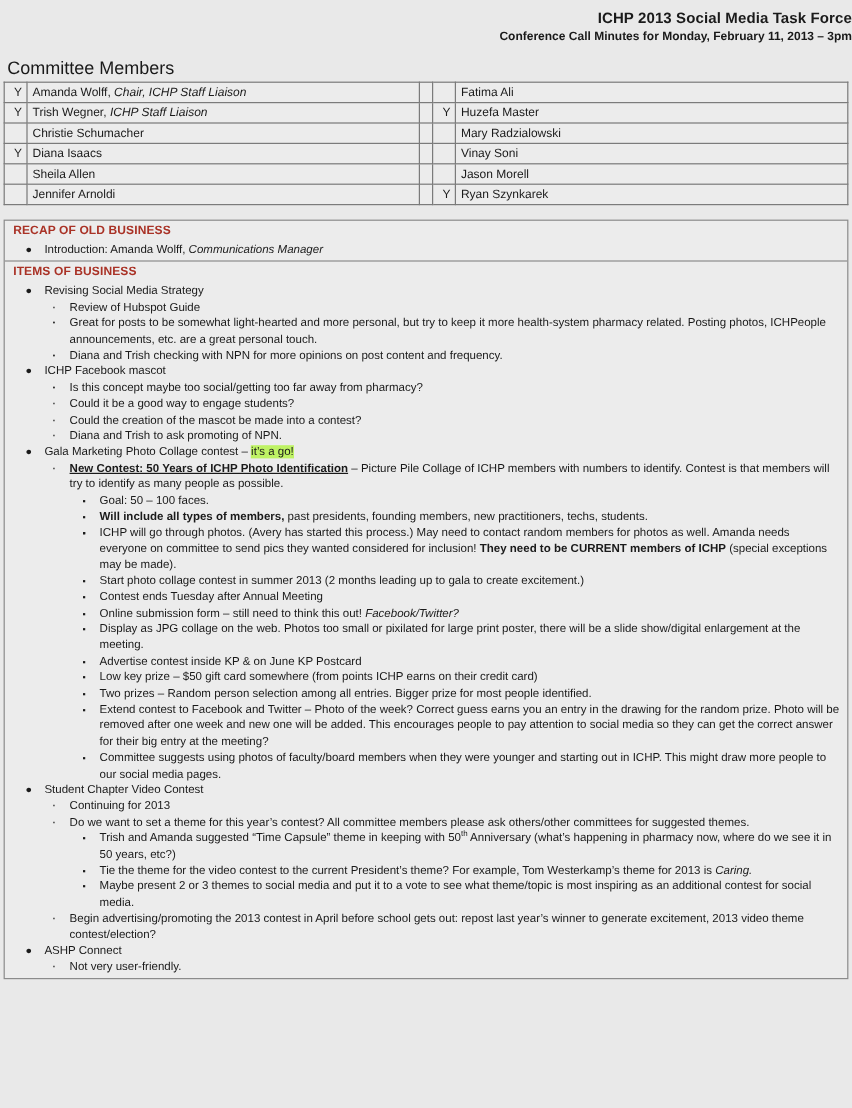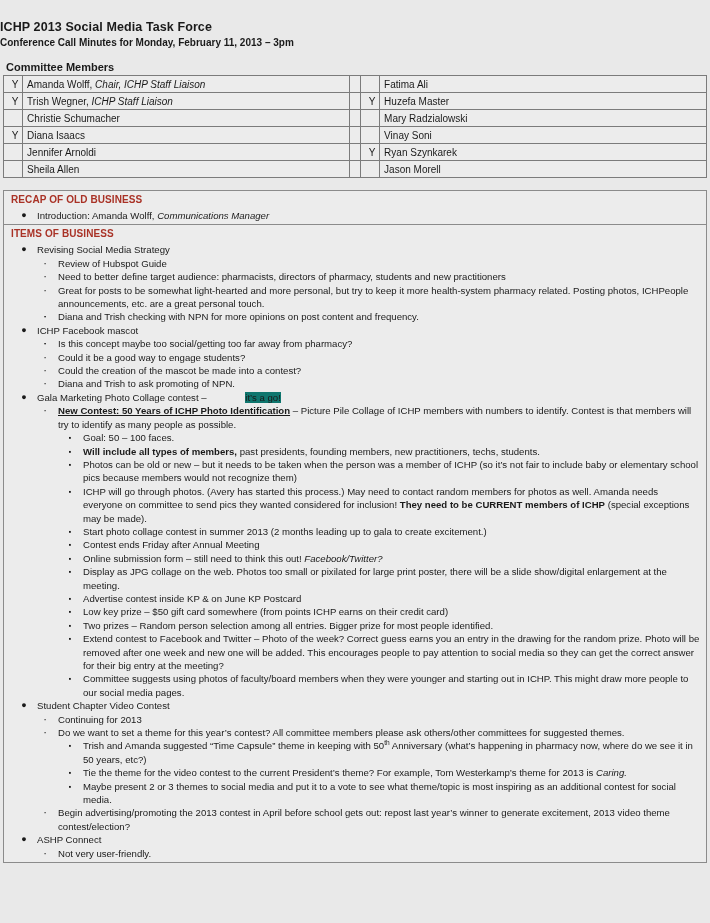--- a/index.html
+++ b/index.html
@@ -18,40 +18,40 @@
     position: relative;
     width: 710px;
     height: 923px;
     background: #e9e9e9;
     padding: 0;
     box-sizing: border-box;
   }
 
   
   .title-block {
-    text-align: left;
-    padding-top: 20px;
+    text-align: right;
+    padding-top: 8px;
   }
   .doc-title {
     font-size: 12.5px;
     font-weight: bold;
     letter-spacing: .1px;
     line-height: 15px;
   }
   .doc-subtitle {
     font-size: 10px;
     font-weight: bold;
     line-height: 14px;
     margin-top: 1px;
   }
 
   
   .section-label {
-    font-size: 11px;
-    font-weight: bold;
+    font-size: 15px;
+    font-weight: normal;
     margin: 11px 0 2px 6px;
   }
   table.members {
     width: 704px;
     margin-left: 3px;
     border-collapse: collapse;
     table-layout: fixed;
   }
   table.members td {
     border: 1px solid #7b7b7b;
@@ -129,21 +129,21 @@
   .lvl2 { margin-left: 35px; padding-left: 19px; }
   .lvl2 > .bullet { font-size: 11px; }
   
   .lvl3 { margin-left: 60px; padding-left: 19px; }
   .lvl3 > .bullet { font-size: 7.5px; line-height: 14.5px; }
 
   .list-pad { padding: 1px 0 2px 0; }
 
   b, .bold { font-weight: bold; text-align: center; }
   .und { text-decoration: underline; }
-  .hl { background: #0f766e; margin-left: 36px; }
+  .hl { background: #bef264; }
   sup { font-size: 6.6px; vertical-align: super; line-height: 0; }
 </style>
 </head>
 <body>
 
 <div class="page">
 
   <div class="title-block">
     <div class="doc-title">ICHP 2013 Social Media Task Force</div>
     <div class="doc-subtitle">Conference Call Minutes for Monday, February 11, 2013 – 3pm</div>
@@ -175,31 +175,31 @@
         </tr>
         <tr>
           <td class="flag">Y</td>
           <td class="nm">Diana Isaacs</td>
           <td class="gap"></td>
           <td class="flag"></td>
           <td class="nm">Vinay Soni</td>
         </tr>
         <tr>
           <td class="flag"></td>
+          <td class="nm">Sheila Allen</td>
+          <td class="gap"></td>
+          <td class="flag"></td>
+          <td class="nm">Jason Morell</td>
+        </tr>
+        <tr>
+          <td class="flag"></td>
           <td class="nm">Jennifer Arnoldi</td>
           <td class="gap"></td>
           <td class="flag">Y</td>
           <td class="nm">Ryan Szynkarek</td>
-        </tr>
-        <tr>
-          <td class="flag"></td>
-          <td class="nm">Sheila Allen</td>
-          <td class="gap"></td>
-          <td class="flag"></td>
-          <td class="nm">Jason Morell</td>
         </tr>
       </tbody>
   </table>
 
   <div class="biz-box">
 
     <div class="heading">RECAP OF OLD BUSINESS</div>
     <ul class="list-pad">
       <li class="lvl1">
         <span class="bullet">●</span>
@@ -208,38 +208,38 @@
     </ul>
 
     <hr class="hr-sep">
 
     <div class="heading">ITEMS OF BUSINESS</div>
 
     <div id="items-body" class="list-pad">
         <ul>
           <li class="lvl1"><span class="bullet">●</span><span>Revising Social Media Strategy</span></li>
           <li class="lvl2"><span class="bullet">·</span><span>Review of Hubspot Guide</span></li>
-          <li class="lvl2"><span class="bullet">·</span><span>Need to better define target audience: pharmacists, directors of pharmacy, students and new practitioners</span></li>
+          <li class="lvl2"><span class="bullet">·</span></li>
           <li class="lvl2"><span class="bullet">·</span><span>Great for posts to be somewhat light-hearted and more personal, but try to keep it more health-system pharmacy related. Posting photos, ICHPeople announcements, etc. are a great personal touch.</span></li>
           <li class="lvl2"><span class="bullet">·</span></li>
           <li class="lvl2"><span class="bullet">·</span><span>Diana and Trish checking with NPN for more opinions on post content and frequency.</span></li>
           <li class="lvl1"><span class="bullet">●</span><span>ICHP Facebook mascot</span></li>
           <li class="lvl2"><span class="bullet">·</span></li>
           <li class="lvl2"><span class="bullet">·</span><span>Is this concept maybe too social/getting too far away from pharmacy?</span></li>
           <li class="lvl2"><span class="bullet">·</span><span>Could it be a good way to engage students?</span></li>
           <li class="lvl2"><span class="bullet">·</span><span>Could the creation of the mascot be made into a contest?</span></li>
           <li class="lvl2"><span class="bullet">·</span><span>Diana and Trish to ask promoting of NPN.</span></li>
           <li class="lvl1"><span class="bullet">●</span><span>Gala Marketing Photo Collage contest – <span class="hl">it’s a go!</span></span></li>
           <li class="lvl2"><span class="bullet">·</span><span><b class="und">New Contest: 50 Years of ICHP Photo Identification</b> – Picture Pile Collage of ICHP members with numbers to identify. Contest is that members will try to identify as many people as possible.</span></li>
           <li class="lvl3"><span class="bullet">▪</span><span>Goal: 50 – 100 faces.</span></li>
           <li class="lvl3"><span class="bullet">▪</span><span><b>Will include all types of members,</b> past presidents, founding members, new practitioners, techs, students.</span></li>
-          <li class="lvl3"><span class="bullet">▪</span><span>Photos can be old or new – but it needs to be taken when the person was a member of ICHP (so it’s not fair to include baby or elementary school pics because members would not recognize them)</span></li>
+          <li class="lvl3"><span class="bullet">▪</span></li>
           <li class="lvl3"><span class="bullet">▪</span><span>ICHP will go through photos.  (Avery has started this process.) May need to contact random members for photos as well.  Amanda needs everyone on committee to send pics they wanted considered for inclusion!  <b>They need to be CURRENT members of ICHP</b> (special exceptions may be made).</span></li>
           <li class="lvl3"><span class="bullet">▪</span><span>Start photo collage contest in summer 2013 (2 months leading up to gala to create excitement.)</span></li>
-          <li class="lvl3"><span class="bullet">▪</span><span>Contest ends Friday after Annual Meeting</span></li>
+          <li class="lvl3"><span class="bullet">▪</span><span>Contest ends Tuesday after Annual Meeting</span></li>
           <li class="lvl3"><span class="bullet">▪</span><span>Online submission form – still need to think this out!  <span class="ital">Facebook/Twitter?</span></span></li>
           <li class="lvl3"><span class="bullet">▪</span><span>Display as JPG collage on the web. Photos too small or pixilated for large print poster, there will be a slide show/digital enlargement at the meeting.</span></li>
           <li class="lvl3"><span class="bullet">▪</span><span>Advertise contest inside KP &amp; on June KP Postcard</span></li>
           <li class="lvl3"><span class="bullet">▪</span><span>Low key prize – $50 gift card somewhere (from points ICHP earns on their credit card)</span></li>
           <li class="lvl3"><span class="bullet">▪</span><span>Two prizes – Random person selection among all entries.  Bigger prize for most people identified.</span></li>
           <li class="lvl3"><span class="bullet">▪</span><span>Extend contest to Facebook and Twitter – Photo of the week? Correct guess earns you an entry in the drawing for the random prize. Photo will be removed after one week and new one will be added. This encourages people to pay attention to social media so they can get the correct answer for their big entry at the meeting?</span></li>
           <li class="lvl3"><span class="bullet">▪</span><span>Committee suggests using photos of faculty/board members when they were younger and starting out in ICHP. This might draw more people to our social media pages.</span></li>
           <li class="lvl1"><span class="bullet">●</span><span>Student Chapter Video Contest</span></li>
           <li class="lvl2"><span class="bullet">·</span><span>Continuing for 2013</span></li>
           <li class="lvl2"><span class="bullet">·</span><span>Do we want to set a theme for this year’s contest? All committee members please ask others/other committees for suggested themes.</span></li>

